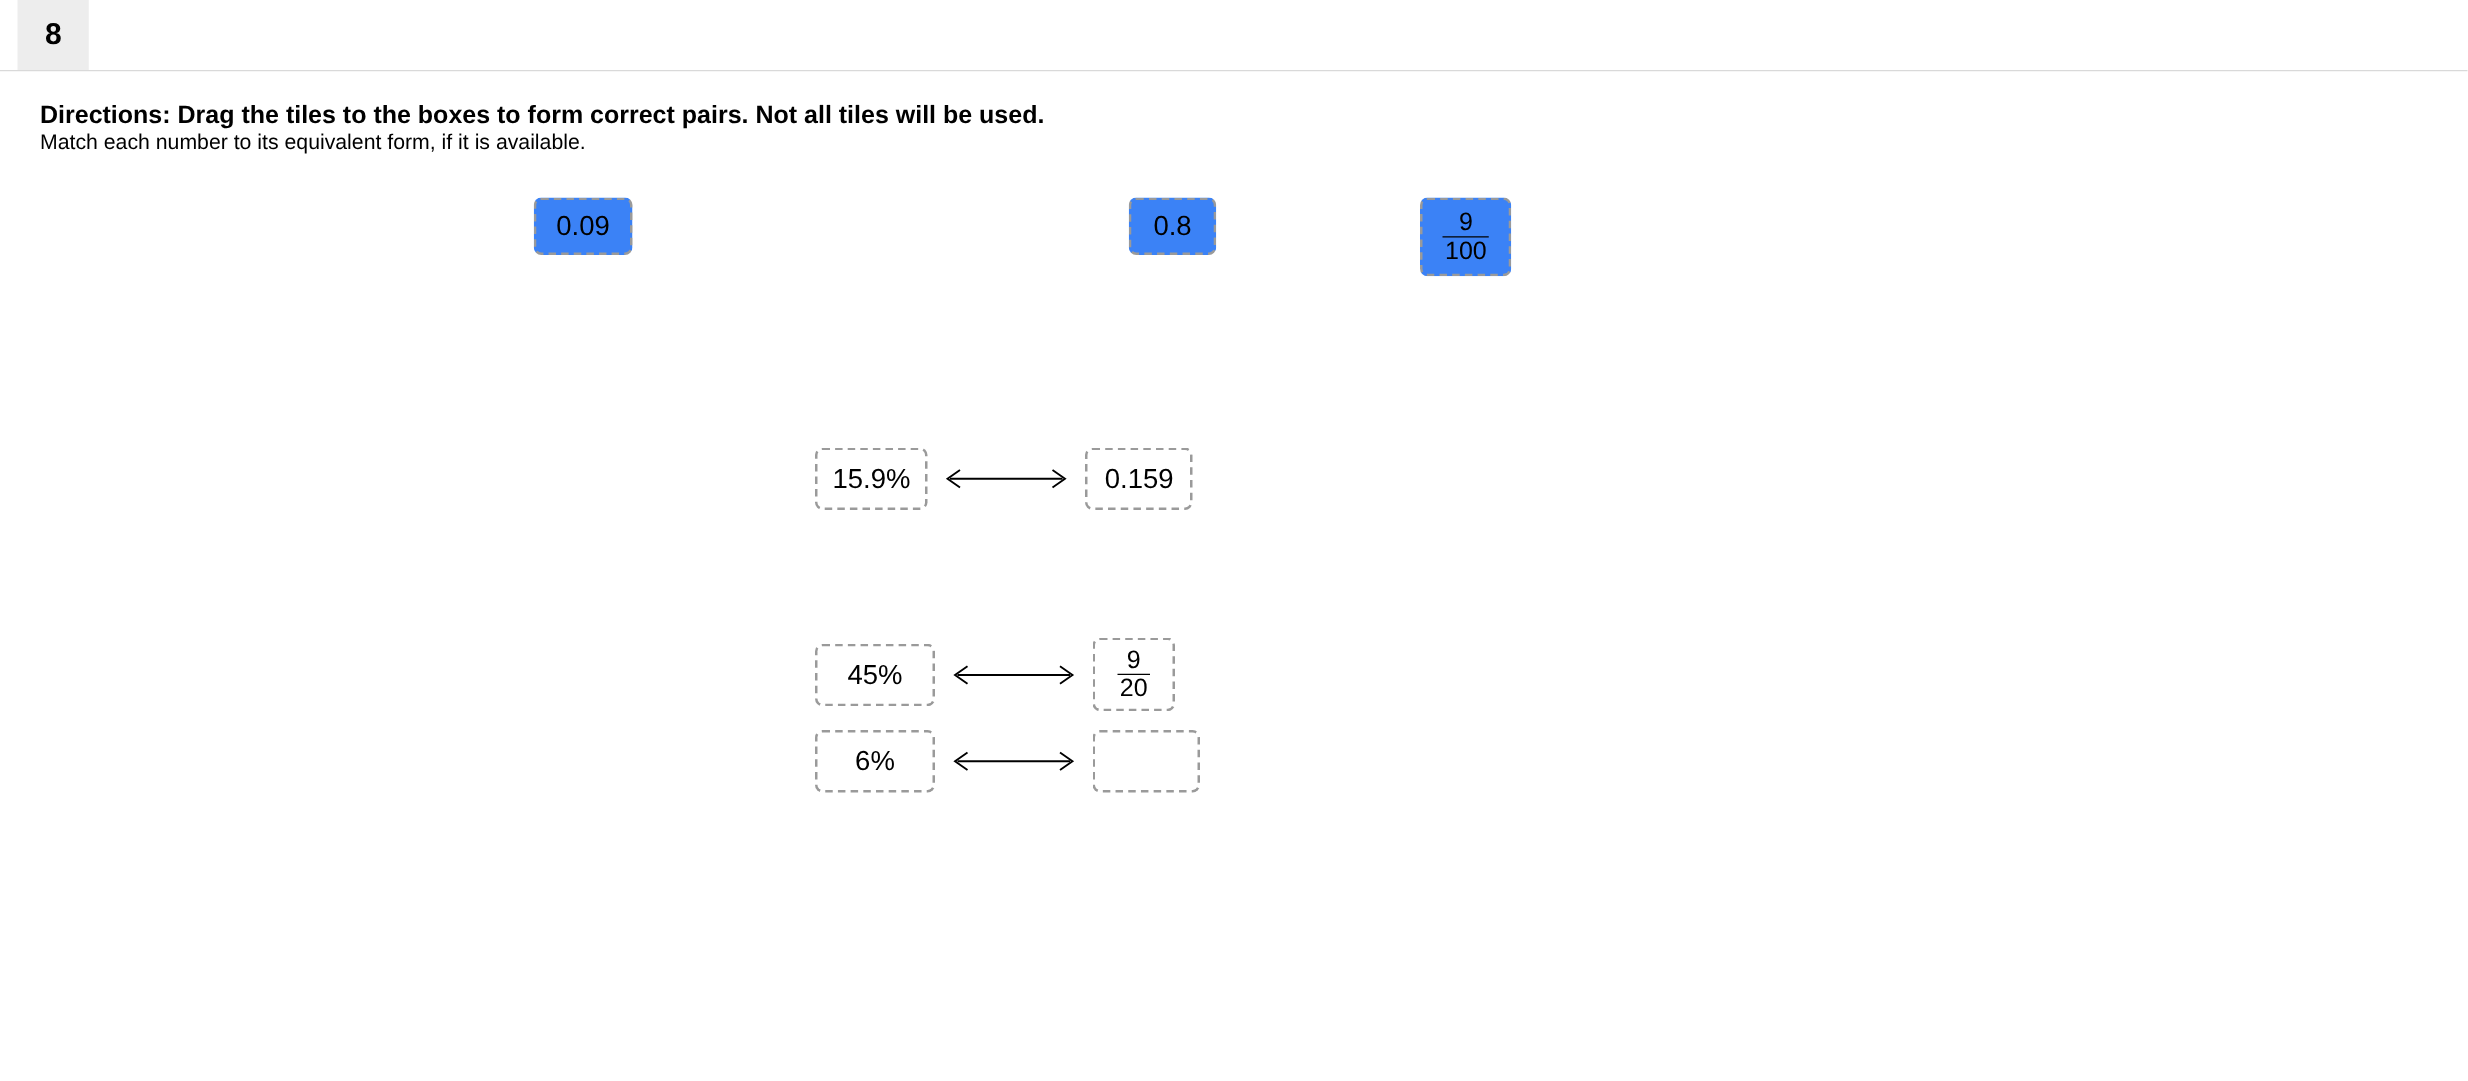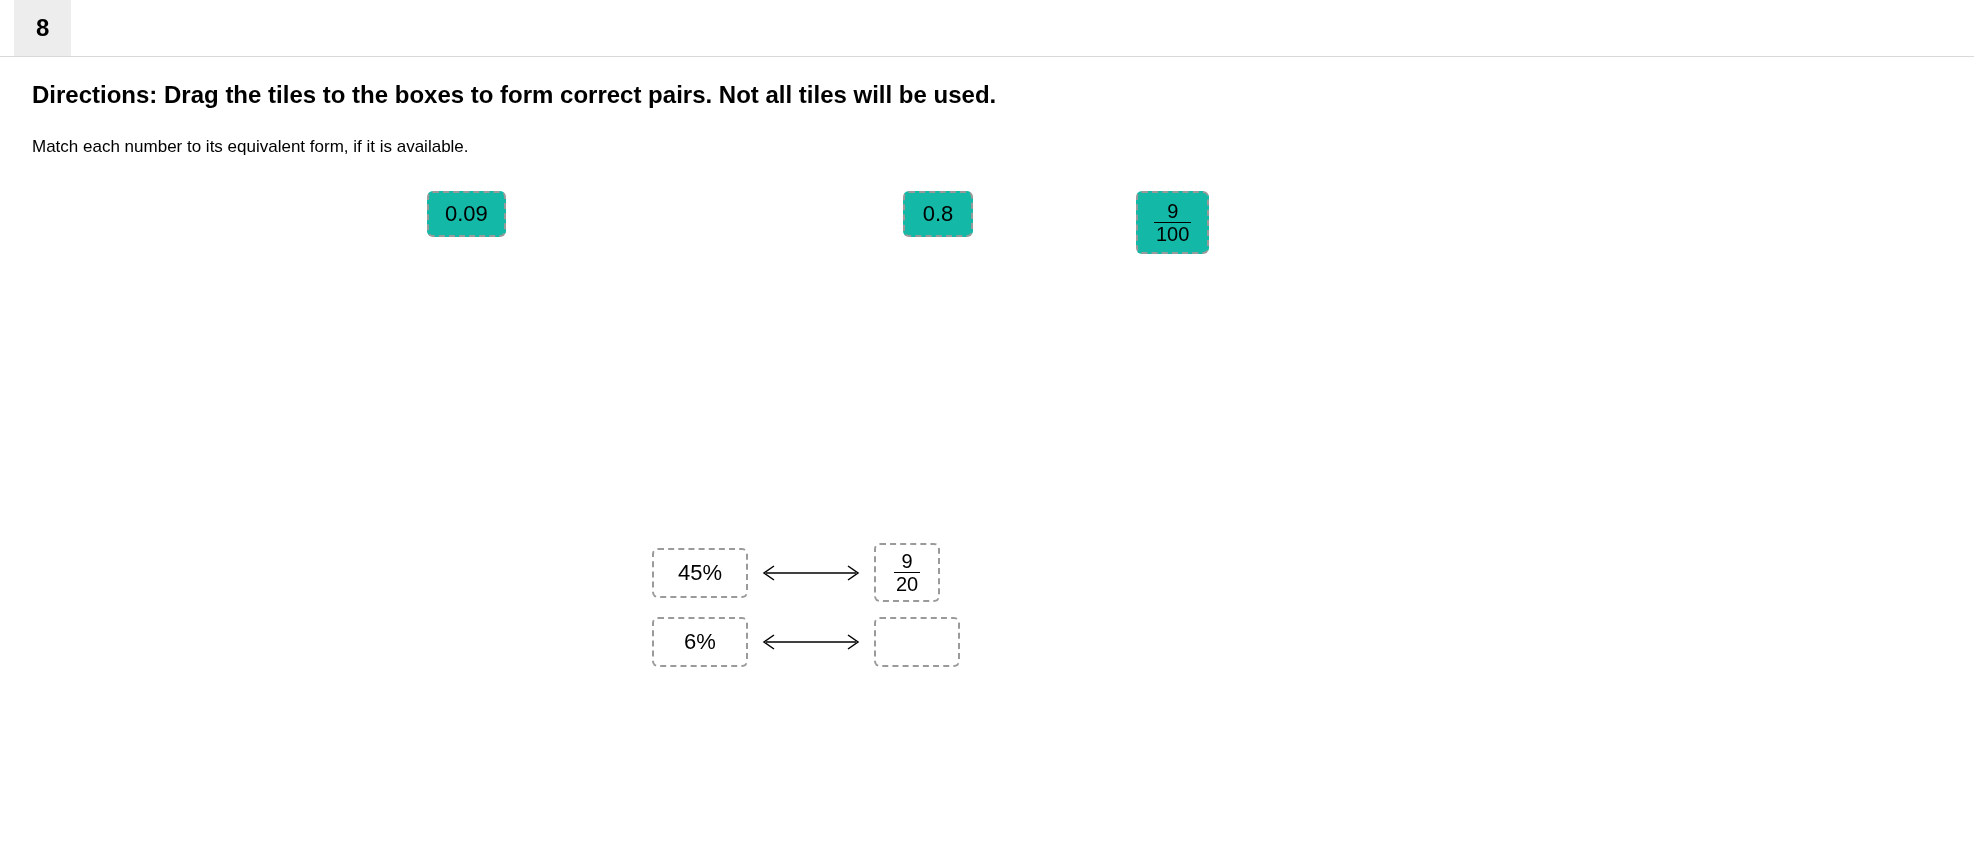--- a/index.html
+++ b/index.html
@@ -25,41 +25,40 @@
     background: #ededed;
     font-weight: bold;
     font-size: 24px;
     padding: 14px 22px;
     margin-left: 14px;
   }
   .content {
     padding: 24px 32px 0 32px;
   }
   .directions {
-    font-size: 24px;
+    font-size: 20px;
     font-weight: bold;
-    margin-bottom: 28px;
   }
   .subtext {
     font-size: 17px;
     font-weight: normal;
     margin-bottom: 34px;
   }
   .tiles-row {
     display: flex;
     gap: 0;
     margin-top: 6px;
     position: relative;
     height: 70px;
   }
   .tile {
     position: absolute;
     border: 2px dashed #9a9a9a;
     border-radius: 6px;
-    background: #14b8a6;
+    background: #3b82f6;
     padding: 8px 16px;
     min-width: 70px;
     min-height: 46px;
     display: flex;
     align-items: center;
     justify-content: center;
     font-size: 22px;
     cursor: grab;
   }
   .frac {
@@ -141,33 +140,48 @@
         <span class="frac">
           <span class="num">9</span>
           <span class="line"></span>
           <span class="den">100</span>
         </span>
       </div>
     </div>
 
     <div class="pairs-area">
 
-
-
-      <div class="pair-row" style="left:620px; top:152px;">
-        <div class="pair-cell" style="min-width:96px;">
-          <span>45%</span>
+      <div class="pair-row" style="left:620px; top:0px;">
+        <div class="pair-cell">
+          <span>15.9%</span>
         </div>
         <div class="arrow">
           <svg width="110" height="20" viewBox="0 0 110 20">
             <line x1="10" y1="10" x2="100" y2="10" stroke="#000" stroke-width="1.5"></line>
             <polyline points="18,3 8,10 18,17" fill="none" stroke="#000" stroke-width="1.5"></polyline>
             <polyline points="92,3 102,10 92,17" fill="none" stroke="#000" stroke-width="1.5"></polyline>
           </svg>
         </div>
+        <div class="pair-cell">
+          <span>0.159</span>
+        </div>
+      </div>
+
+
+      <div class="pair-row" style="left:620px; top:152px;">
+        <div class="pair-cell" style="min-width:96px;">
+          <span>45%</span>
+        </div>
+        <div class="arrow">
+          <svg width="110" height="20" viewBox="0 0 110 20">
+            <line x1="10" y1="10" x2="100" y2="10" stroke="#000" stroke-width="1.5"></line>
+            <polyline points="18,3 8,10 18,17" fill="none" stroke="#000" stroke-width="1.5"></polyline>
+            <polyline points="92,3 102,10 92,17" fill="none" stroke="#000" stroke-width="1.5"></polyline>
+          </svg>
+        </div>
         <div class="pair-cell" style="min-width:66px;">
           <span class="frac">
             <span class="num">9</span>
             <span class="line"></span>
             <span class="den">20</span>
           </span>
         </div>
       </div>
 
       <div class="pair-row" style="left:620px; top:226px;">

